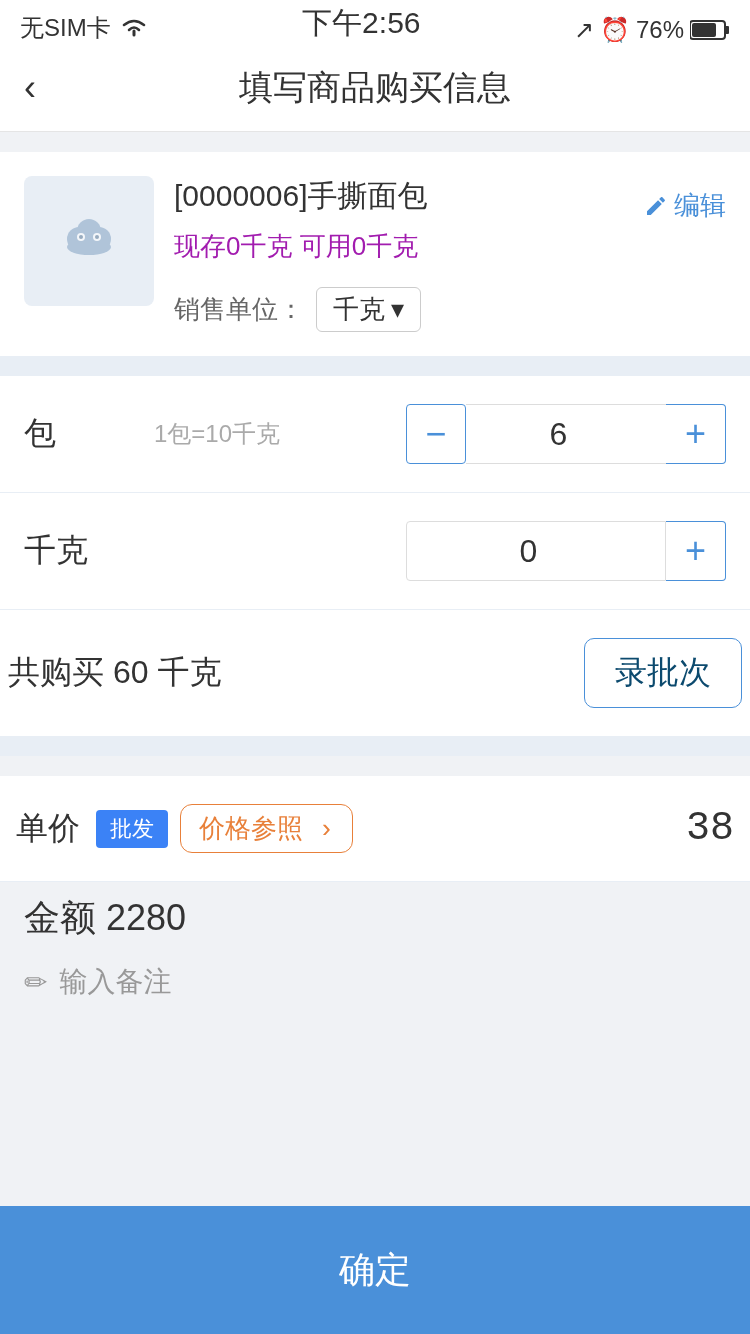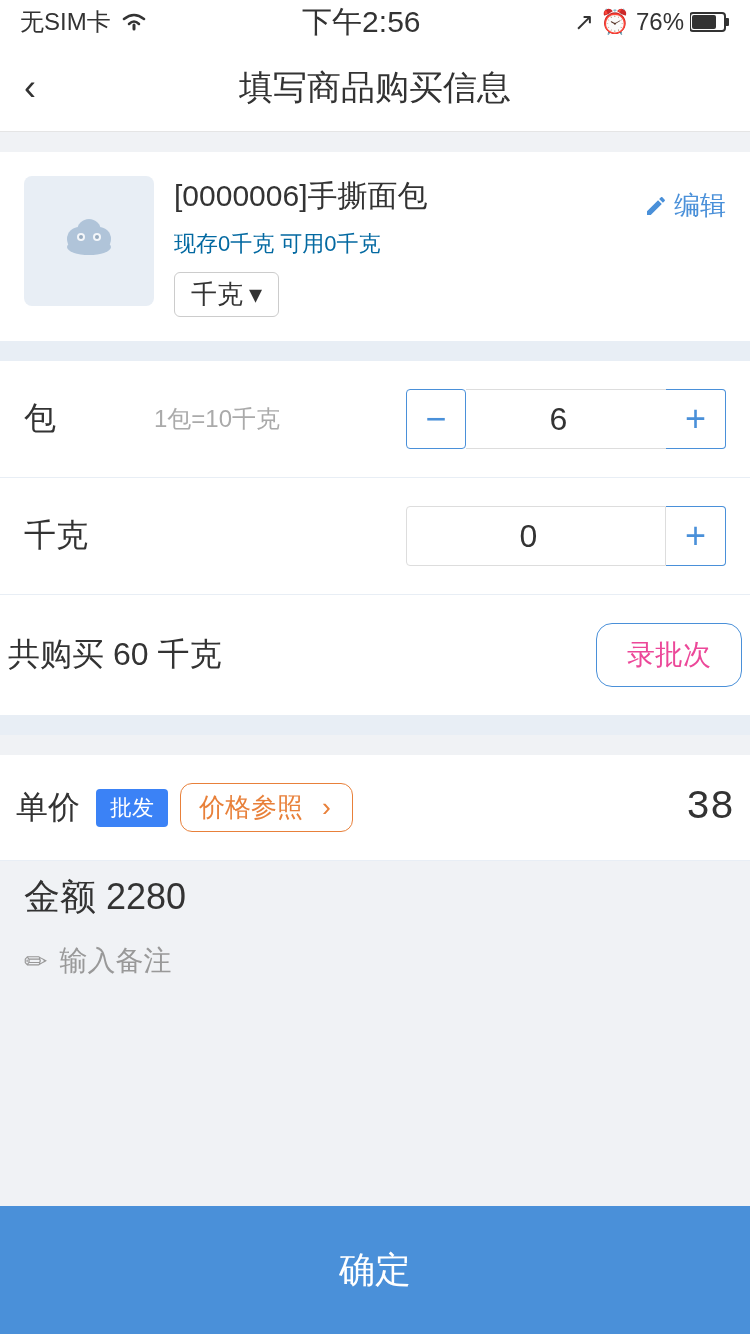--- a/index.html
+++ b/index.html
@@ -11,21 +11,21 @@
       background: #f0f2f5;
       font-size: 28px;
       color: #333;
     }
 
     
     .status-bar {
       height: 44px;
       background: #fff;
       display: flex;
-      align-items: center;
+      align-items: flex-end;
       justify-content: space-between;
       padding: 0 20px;
       font-size: 24px;
       color: #333;
     }
     .status-left { display: flex; align-items: center; gap: 8px; }
     .status-center { font-size: 30px; font-weight: 500; }
     .status-right { display: flex; align-items: center; gap: 6px; font-size: 24px; }
 
     
@@ -69,21 +69,21 @@
       background: #e8eef5;
       border-radius: 8px;
       display: flex;
       align-items: center;
       justify-content: center;
       flex-shrink: 0;
     }
     .product-image svg { opacity: 0.5; }
     .product-info { flex: 1; }
     .product-name { font-size: 30px; font-weight: 500; color: #333; margin-bottom: 12px; }
-    .product-stock { font-size: 22px; color: #0369a1; margin-bottom: 13px; }
+    .product-stock { font-size: 26px; color: #a21caf; margin-bottom: 23px; }
     .product-unit { display: flex; align-items: center; gap: 12px; font-size: 26px; color: #666; }
     .unit-select {
       border: 1px solid #ccc;
       border-radius: 6px;
       padding: 4px 16px;
       font-size: 26px;
       color: #333;
       background: #fff;
       display: flex;
       align-items: center;
@@ -189,25 +189,25 @@
       align-items: center;
       justify-content: space-between;
       padding: 28px 8px;
     }
     .purchase-label {
       font-size: 32px;
       color: #333;
     }
     .batch-btn {
       border: 1px solid #4a90d9;
-      color: #ec4899;
-      background: #fff;
-      font-size: 28px;
+      color: #0c4a6e;
+      background: #fff;
+      font-size: 32px;
       padding: 12px 30px;
-      border-radius: 16px;
+      border-radius: 10px;
       cursor: pointer;
     }
 
     
     .price-section {
       background: #fff;
       margin-top: 20px;
       padding: 28px 16px;
       display: flex;
       align-items: center;
@@ -325,20 +325,21 @@
       <circle cx="32" cy="26" r="4" fill="white"></circle>
       <circle cx="48" cy="26" r="4" fill="white"></circle>
       <circle cx="32" cy="26" r="2" fill="#4a6a8a"></circle>
       <circle cx="48" cy="26" r="2" fill="#4a6a8a"></circle>
     </svg>
   </div>
   <div class="product-info">
     <div class="product-name">[0000006]手撕面包</div>
     <div class="product-stock">现存0千克  可用0千克</div>
     <div class="product-unit">
+      <span>销售单位：</span>
       <div class="unit-select">
         <span>千克</span>
         <span>▾</span>
       </div>
     </div>
   </div>
   <div class="edit-btn">
     <svg width="24" height="24" viewBox="0 0 24 24">
       <path d="M3 17.25V21h3.75L17.81 9.94l-3.75-3.75L3 17.25zM20.71 7.04c.39-.39.39-1.02 0-1.41l-2.34-2.34c-.39-.39-1.02-.39-1.41 0l-1.83 1.83 3.75 3.75 1.83-1.83z" fill="#4a90d9"></path>
     </svg>

